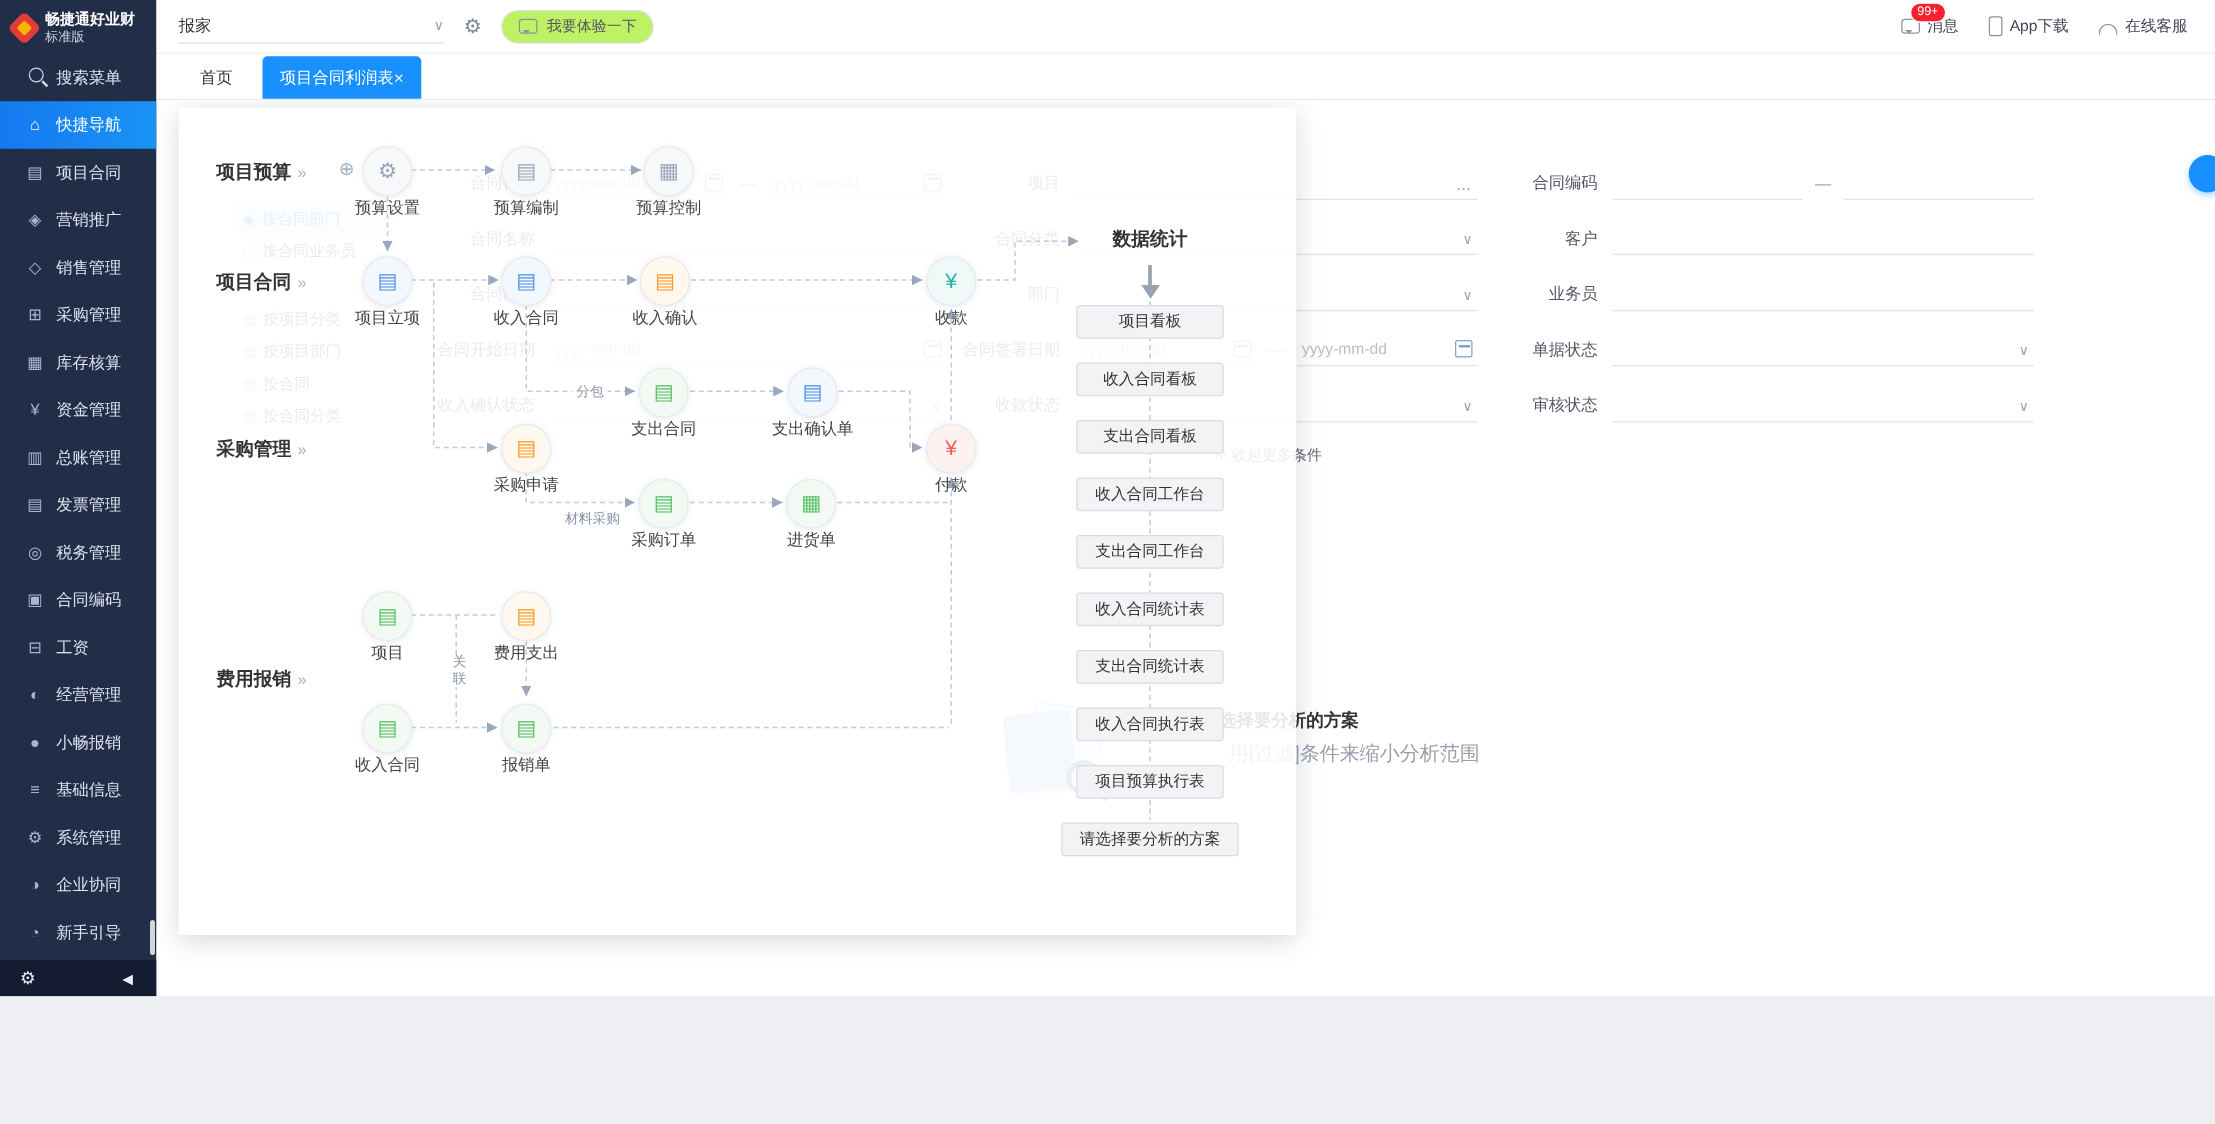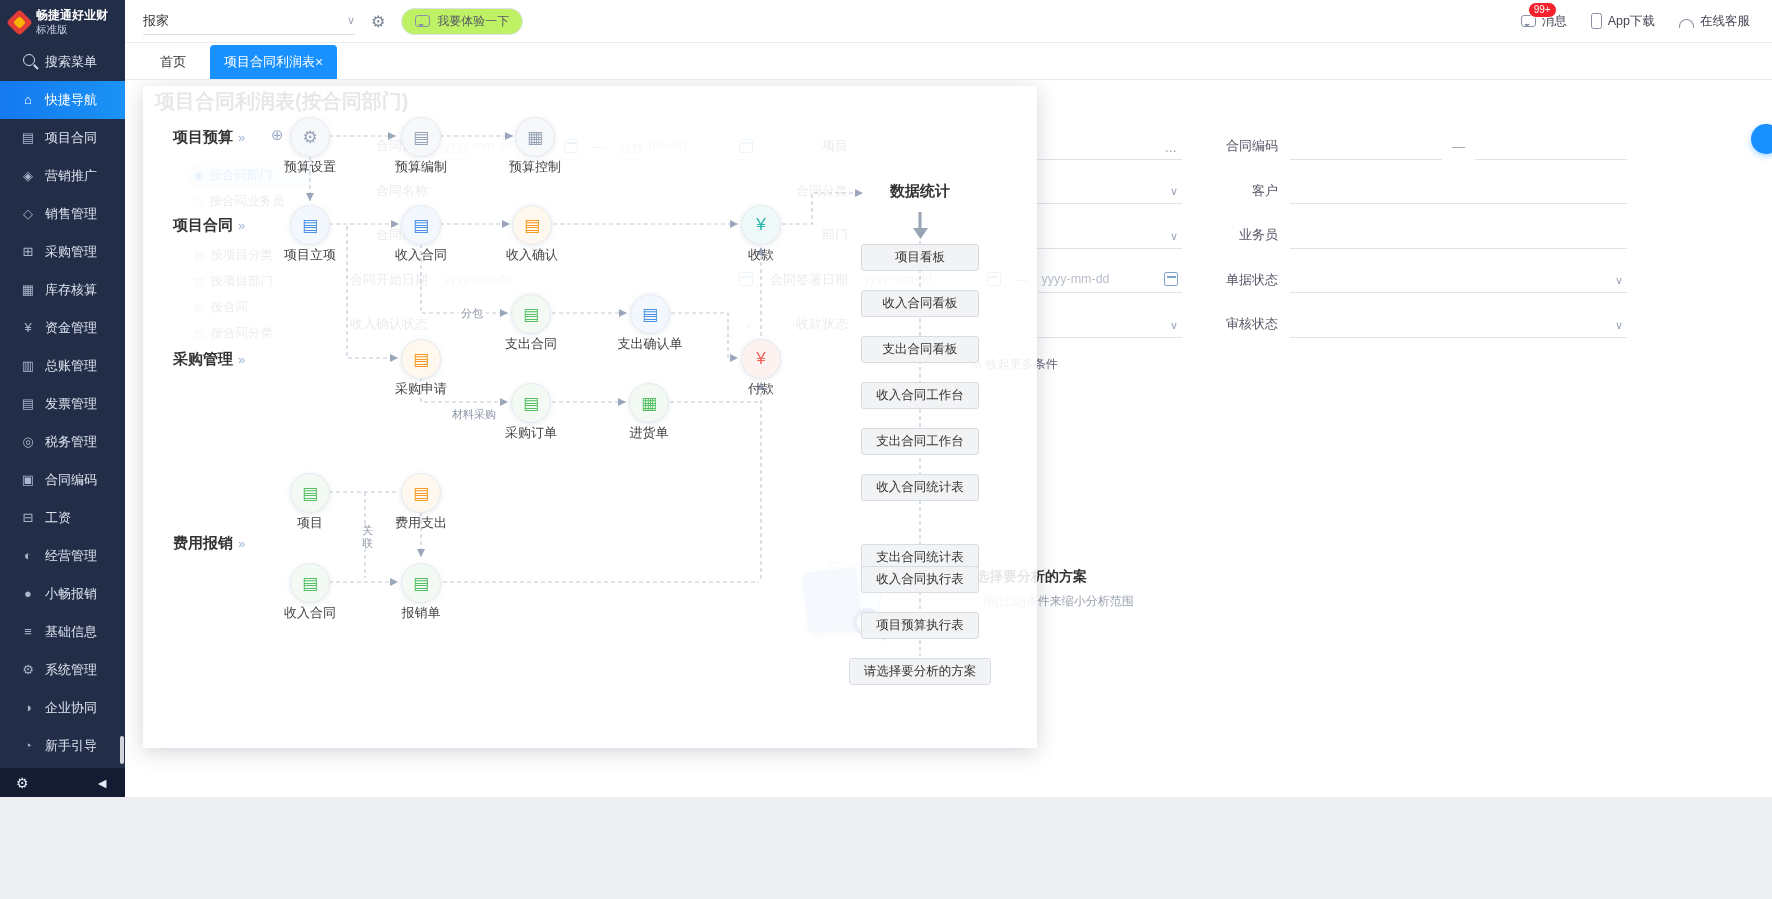--- a/index.html
+++ b/index.html
@@ -65,21 +65,21 @@
   .ellip{position:absolute;right:4px;bottom:4px;color:#8a93a6;letter-spacing:1px;cursor:pointer;}
   .collapse{position:absolute;left:846px;top:276px;font-size:12px;color:#667;display:flex;gap:6px;align-items:center;cursor:pointer;}
   .up-ic{color:#8a93a6;font-size:10px;letter-spacing:-3px;}
 
   .illus{position:absolute;left:668px;top:476px;width:104px;height:90px;}
   .illus .d1{position:absolute;left:30px;top:8px;width:54px;height:64px;background:#eaf2fc;border:2px solid #cfdff5;border-radius:6px;transform:rotate(8deg);}
   .illus .d2{position:absolute;left:12px;top:14px;width:54px;height:62px;background:#a9c9f0;border-radius:6px;transform:rotate(-6deg);box-shadow:0 3px 6px rgba(100,130,180,.25);}
   .illus .mag{position:absolute;left:60px;top:52px;width:20px;height:20px;border:4px solid #5f87c5;border-radius:50%;background:rgba(255,255,255,.6);}
   .illus .mag::after{content:"";position:absolute;width:12px;height:4px;background:#5f87c5;transform:rotate(45deg);right:-10px;bottom:-6px;border-radius:2px;}
   .hint-title{position:absolute;left:836px;top:488px;font-size:14px;font-weight:bold;color:#333;}
-  .hint-sub{position:absolute;left:858px;top:513px;font-size:12px;color:#98a0ad;}
+  .hint-sub{position:absolute;left:858px;top:513px;font-size:16px;color:#98a0ad;}
   .float-btn{position:absolute;right:-9px;top:44px;width:30px;height:30px;border-radius:50%;background:#1890ff;box-shadow:0 2px 6px rgba(24,144,255,.4);cursor:pointer;}
 
   
   .overlay{position:absolute;left:18px;top:6px;width:894px;height:662px;background:rgba(255,255,255,.88);box-shadow:0 4px 20px rgba(60,70,90,.22);z-index:3;}
   .connectors{position:absolute;inset:0;pointer-events:none;}
   .grp{position:absolute;font-size:15px;font-weight:bold;color:#333;display:flex;gap:5px;align-items:center;}
   .grp-arr{color:#9fb6d8;font-size:13px;font-weight:normal;}
   .plus-ic{position:absolute;left:128px;top:40px;font-size:15px;color:#9fb0c8;}
   .fnode{position:absolute;width:96px;margin-left:-48px;text-align:center;cursor:pointer;}
   .fnode .circ{width:38px;height:38px;border-radius:50%;margin:0 auto;border:1px solid #e7eaf0;box-shadow:0 1px 5px rgba(120,130,150,.16);display:flex;align-items:center;justify-content:center;font-size:17px;background:#fff;}
@@ -229,21 +229,20 @@
     <div class="tabbar">
       <div class="tab-home">首页</div>
       <div class="tab-active">
         <span>项目合同利润表</span>
         <span class="tab-close">×</span>
       </div>
     </div>
 
     <div class="content">
 
-      <div class="page-title">项目合同利润表(按合同部门)</div>
 
       <div class="tree">
         <div class="tree-item sel">
               <span class="t-ic">◉</span>
               <span>按合同部门</span>
             </div>
         <div class="tree-item">
               <span class="t-ic">◷</span>
               <span>按合同业务员</span>
             </div>
@@ -462,21 +461,21 @@
         <span class="elabel" style="left:306px;top:321px;">材料采购</span>
         <span class="elabel vert" style="left:215px;top:438px;">关联</span>
 
         <div class="stats-title">数据统计</div>
         <div class="stat-btn" style="top:158px;">项目看板</div>
         <div class="stat-btn" style="top:204px;">收入合同看板</div>
         <div class="stat-btn" style="top:250px;">支出合同看板</div>
         <div class="stat-btn" style="top:296px;">收入合同工作台</div>
         <div class="stat-btn" style="top:342px;">支出合同工作台</div>
         <div class="stat-btn" style="top:388px;">收入合同统计表</div>
-        <div class="stat-btn" style="top:458px;">支出合同统计表</div>
+        <div class="stat-btn" style="top:434px;">支出合同统计表</div>
         <div class="stat-btn" style="top:480px;">收入合同执行表</div>
         <div class="stat-btn" style="top:526px;">项目预算执行表</div>
         <div class="stat-btn wide" style="top:572px;">请选择要分析的方案</div>
       </div>
 
     </div>
   </div>
 </div>
 
 <div class="desktop-strip"></div>

